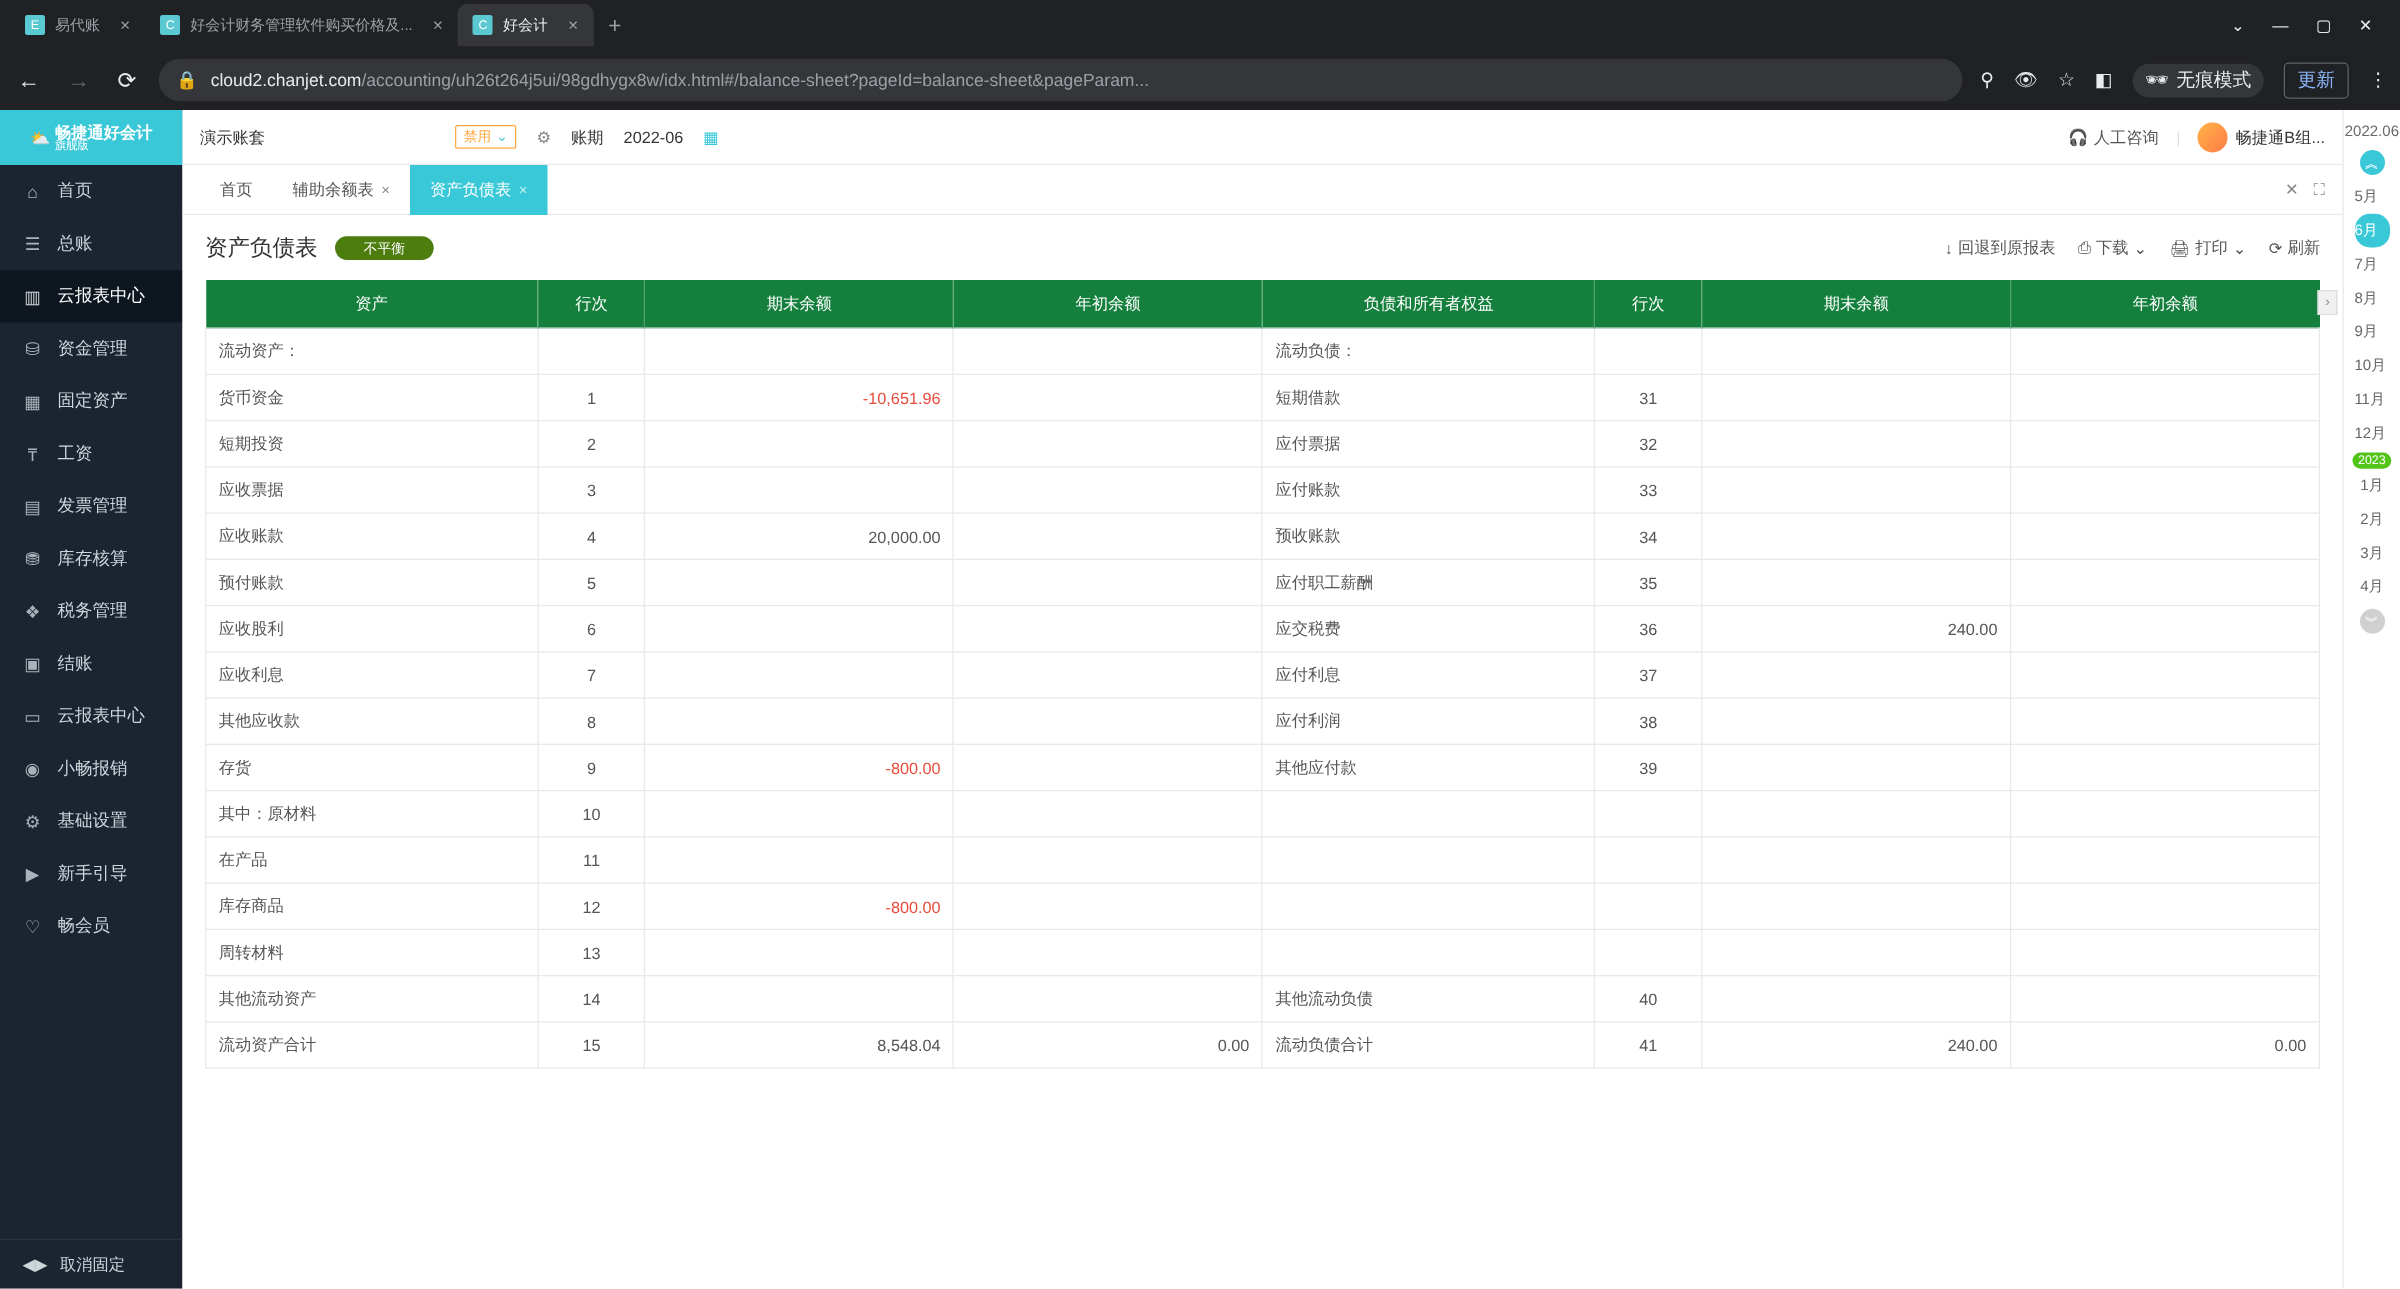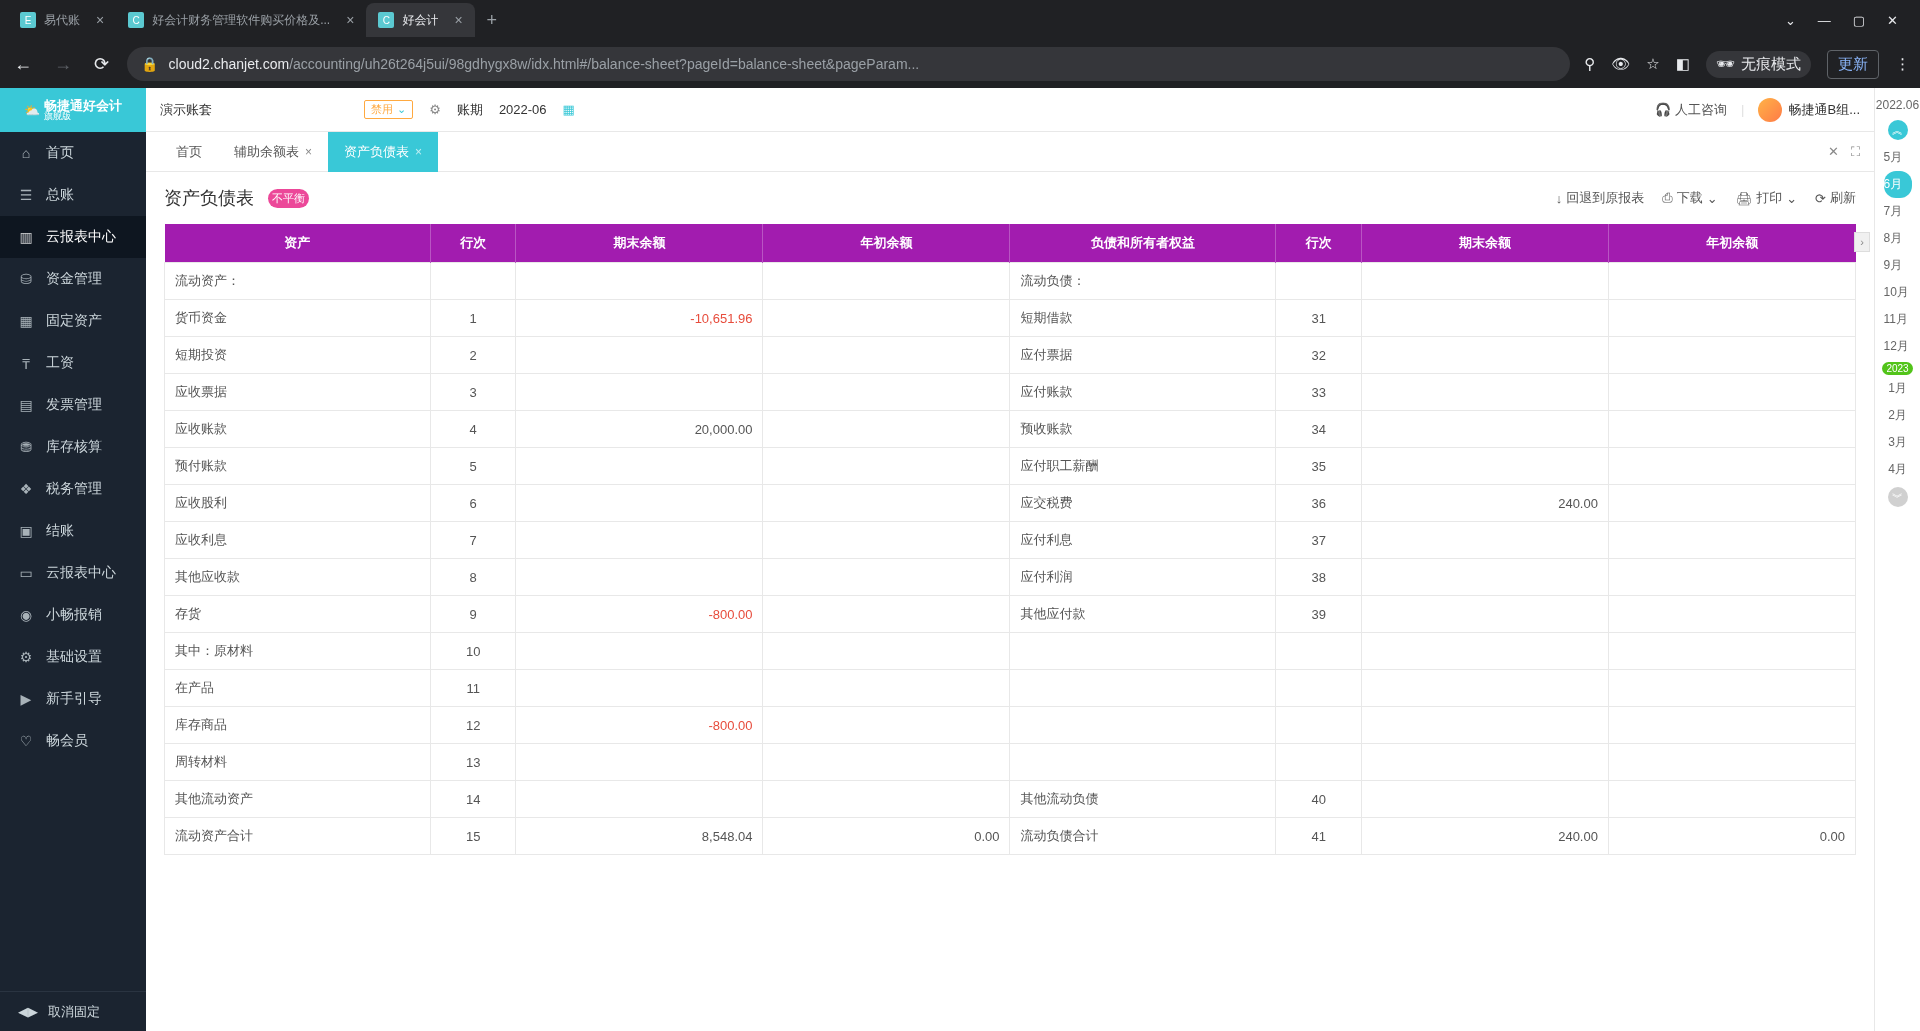--- a/index.html
+++ b/index.html
@@ -53,28 +53,28 @@
 
 .page-tabs { height: 40px; display: flex; align-items: center; padding: 0 14px; gap: 0; border-bottom: 1px solid #e8e8e8; position: relative; }
 .page-tab { padding: 0 16px; height: 40px; display: flex; align-items: center; gap: 6px; font-size: 13px; cursor: pointer; color: #555; }
 .page-tab.active { background: #39c8d7; color: #fff; }
 .page-tab .tab-x { font-size: 12px; opacity: 0.7; }
 .page-tabs-right { margin-left: auto; display: flex; gap: 12px; align-items: center; color: #888; }
 .page-tabs-right span { cursor: pointer; }
 
 .page-header { display: flex; align-items: center; padding: 14px 18px; gap: 14px; }
 .page-title { font-size: 18px; font-weight: 500; }
-.unbalanced { background: #ec4899; color: #fff; font-size: 11px; padding: 2px 4px; border-radius: 10px; }
+.unbalanced { background: #4d7c0f; color: #fff; font-size: 11px; padding: 2px 23px; border-radius: 10px; }
 .page-actions { margin-left: auto; display: flex; gap: 18px; font-size: 13px; color: #555; }
 .page-actions .act { cursor: pointer; display: flex; align-items: center; gap: 4px; }
 
 
 .table-wrap { flex: 1; overflow: auto; padding: 0 18px 10px 18px; position: relative; }
 table { width: 100%; border-collapse: collapse; table-layout: fixed; }
-thead th { background: #a21caf; color: #fff; font-weight: bold; padding: 10px 8px; font-size: 13px; border-right: 1px solid rgba(255,255,255,0.25); }
+thead th { background: #15803d; color: #fff; font-weight: normal; padding: 10px 8px; font-size: 13px; border-right: 1px solid rgba(255,255,255,0.25); }
 thead th:last-child { border-right: none; }
 tbody td { border: 1px solid #e8e8e8; padding: 9px 10px; font-size: 13px; color: #555; }
 tbody td.label { text-align: left; margin-left: 12px; }
 tbody td.num { text-align: center; }
 tbody td.amount { text-align: right; }
 .neg { color: #e74c3c; }
 .scroll-left { position: absolute; top: 8px; right: 4px; z-index: 5; width: 16px; height: 20px; background: #f0f0f0; border: 1px solid #ddd; display: flex; align-items: center; justify-content: center; cursor: pointer; font-size: 11px; color: #888; }
 
 
 .month-rail { width: 46px; background: #fff; border-left: 1px solid #e8e8e8; display: flex; flex-direction: column; align-items: center; padding-top: 6px; font-size: 12px; color: #666; }

